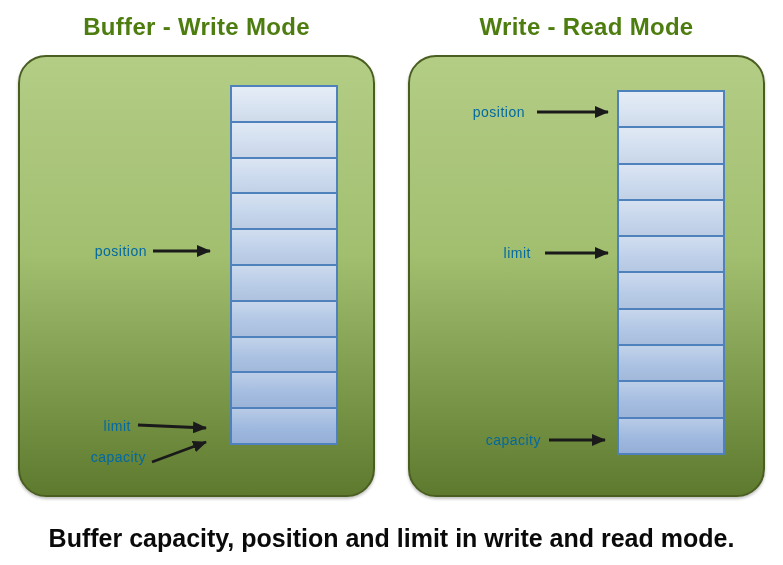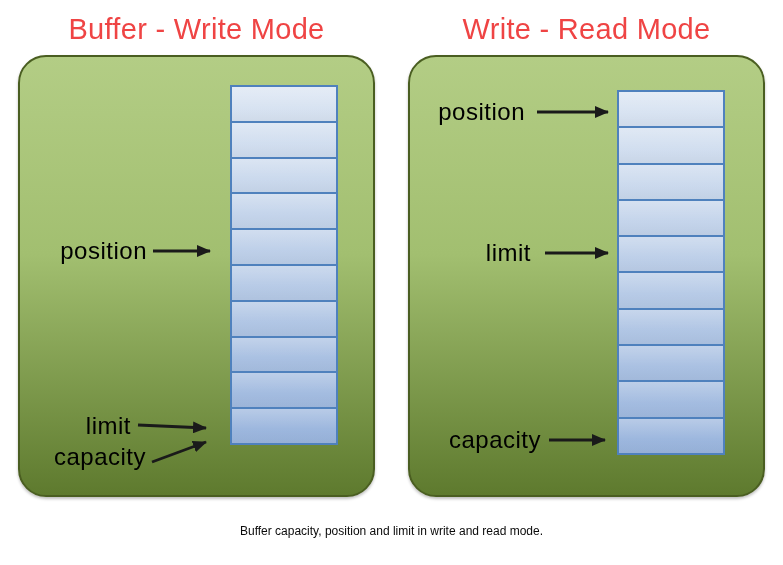--- a/index.html
+++ b/index.html
@@ -19,24 +19,24 @@
     position:relative;
     width:783px;height:565px;
     background:#ffffff;
     overflow:hidden;
   }
   .panel-title{
     position:absolute;
     top:13px;
     width:357px;
     text-align:center;
-    font-size:29px;
-    font-weight:400;
+    font-size:24px;
+    font-weight:700;
     letter-spacing:0.3px;
-    color:#ef4444;
+    color:#4d7c0f;
   }
   .panel-title.left{left:18px;}
   .panel-title.right{left:408px;}
   .panel{
     position:absolute;
     top:55px;
     width:357px;height:442px;
     border:2px solid var(--panel-border);
     border-radius:28px;
     background:linear-gradient(to bottom,var(--panel-gradient-top) 0%,#a2bf70 45%,var(--panel-gradient-bottom) 100%);
@@ -55,39 +55,39 @@
   .stack.write{left:210px;top:28px;height:360px;}
   .stack.read{left:207px;top:33px;height:365px;}
   .cell{
     flex:1;
     background:linear-gradient(to bottom,rgba(255,255,255,0.25),rgba(255,255,255,0) 60%,rgba(0,0,0,0.03));
   }
   .cell + .cell{border-top:2px solid var(--cell-border);}
   .pointer-label{
     position:absolute;
     transform:translateY(-50%);
-    font-size:24px;
+    font-size:14px;
     letter-spacing:0.5px;
     white-space:nowrap;
-    color:#000000;
+    color:#0369a1;
     text-align:right;
   }
   .arrows{
     position:absolute;
     left:0;top:0;
     width:783px;height:565px;
     pointer-events:none;
   }
   .caption{
     position:absolute;
     left:0;top:524px;
     width:783px;
     text-align:center;
-    font-size:12px;
-    font-weight:normal;
+    font-size:25px;
+    font-weight:bold;
     color:#0a0a0a;
   }
 </style>
 </head>
 <body>
 
 <div class="canvas">
 
   <div class="panel-title left">Buffer - Write Mode</div>
 

